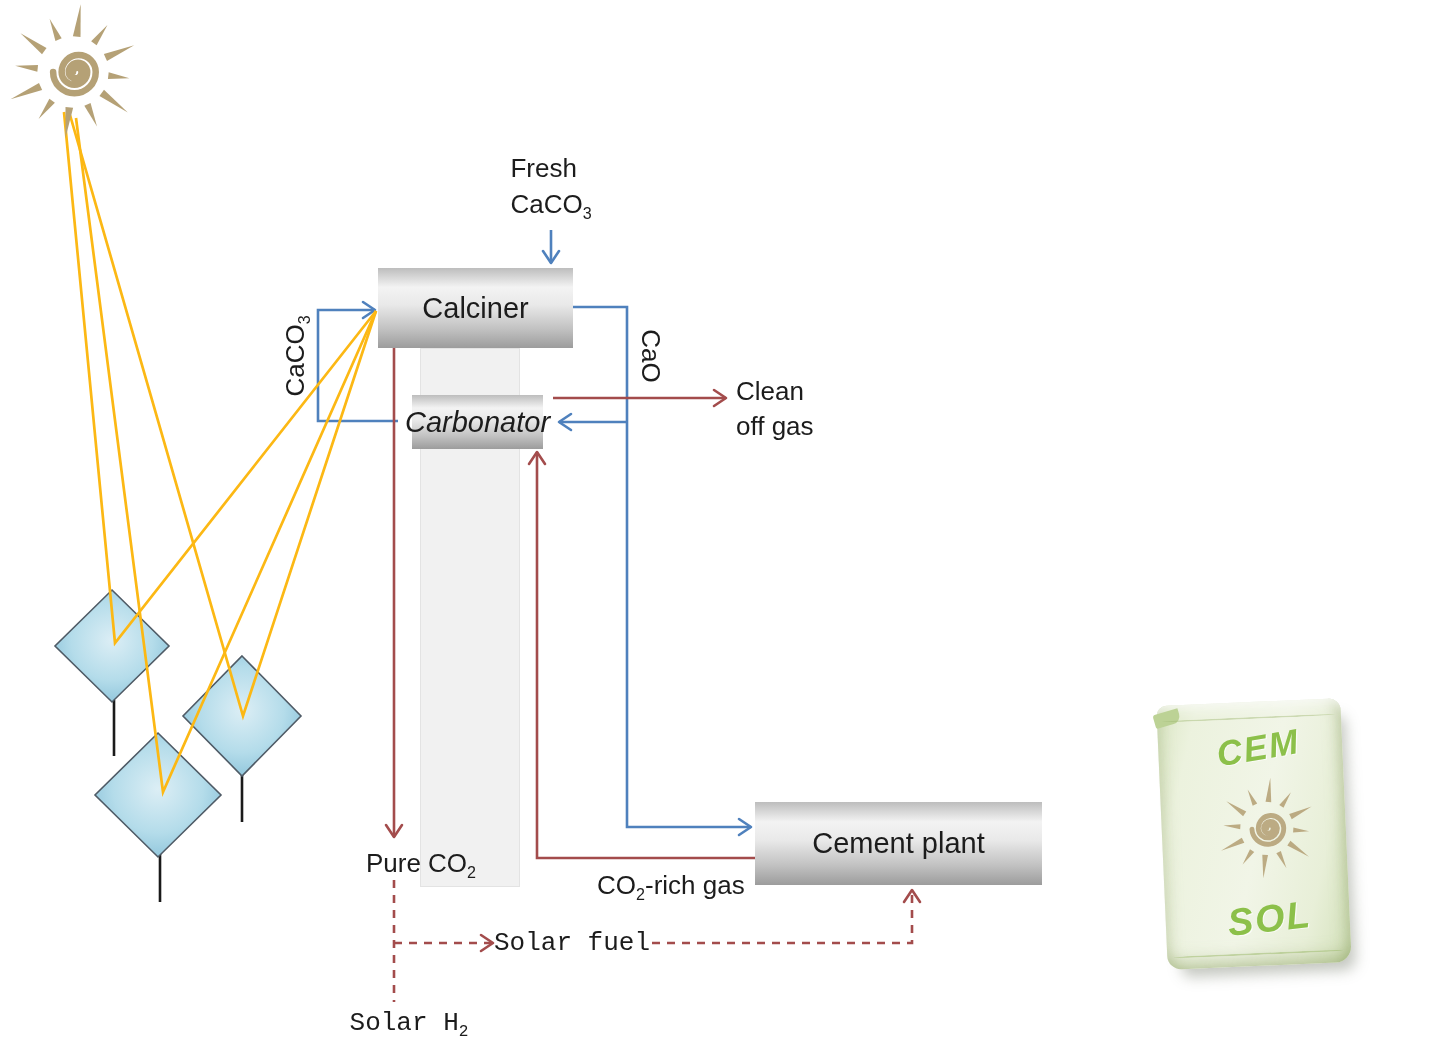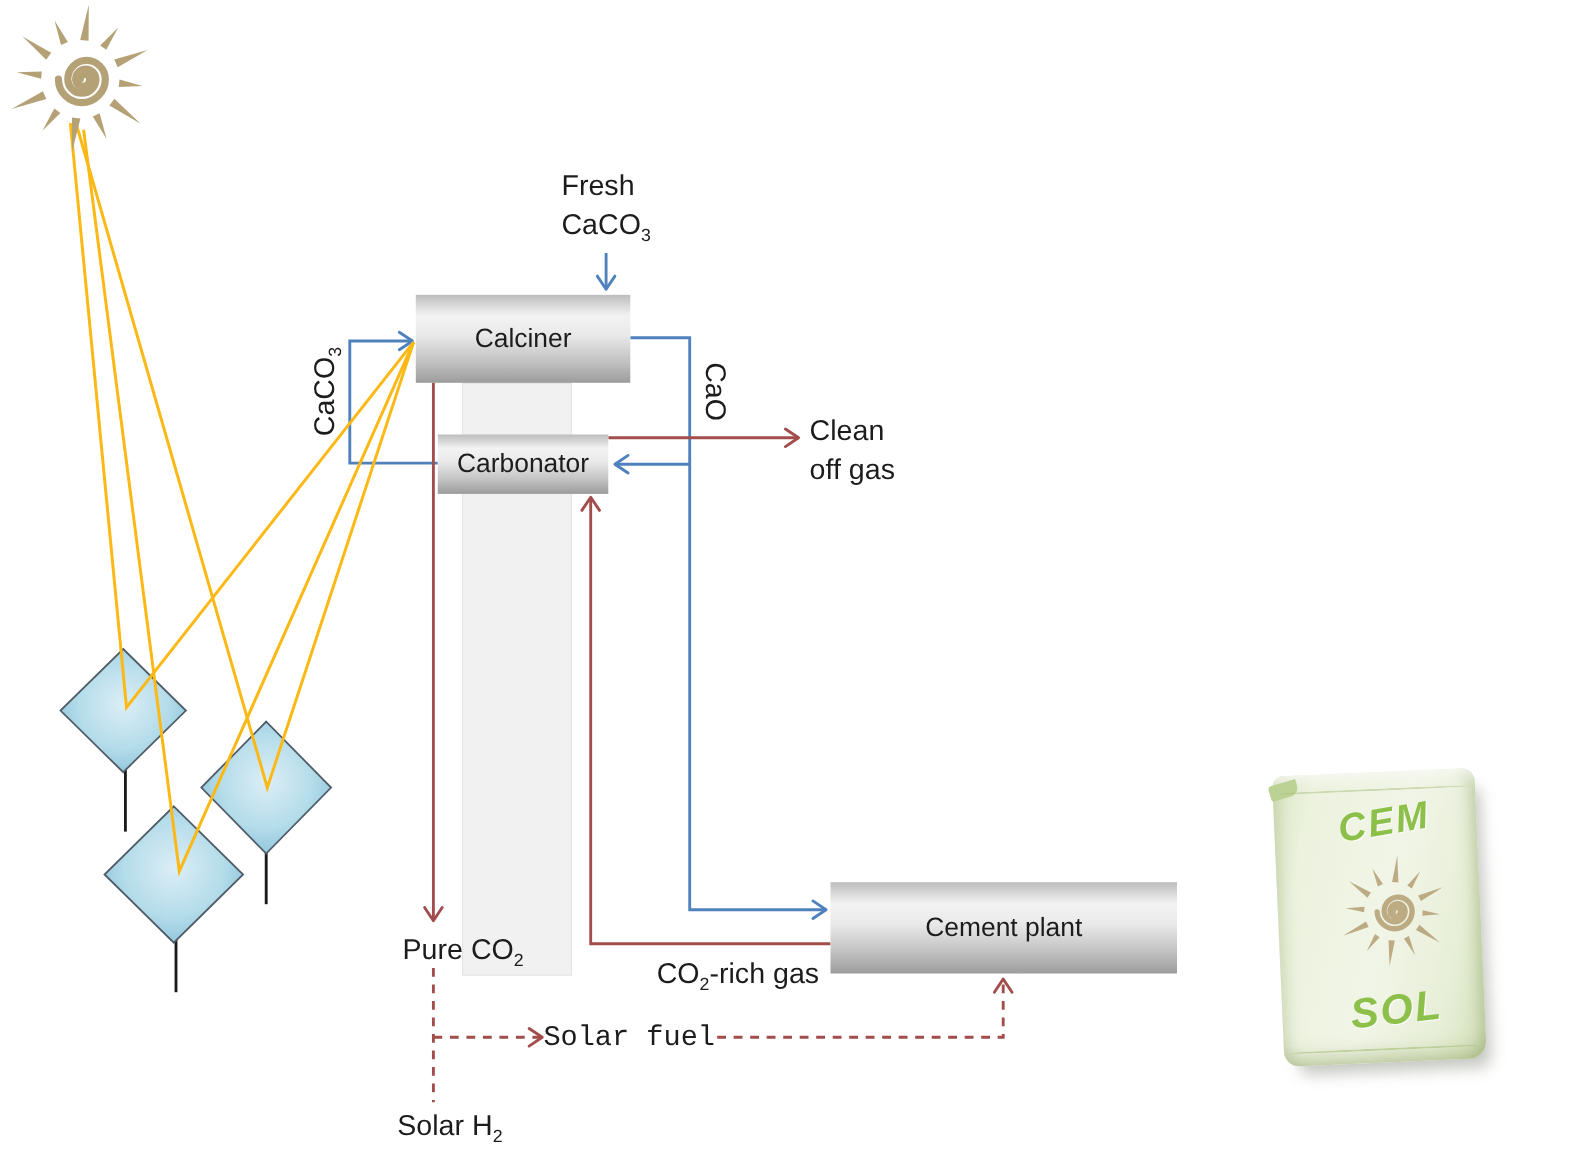--- a/index.html
+++ b/index.html
@@ -15,37 +15,37 @@
     background:#f1f1f1;border:1px solid #e3e3e3;box-sizing:border-box;z-index:1;
   }
 
   
   svg.wires{position:absolute;left:0;top:0;z-index:2;}
 
   
   .pbox{
     position:absolute;z-index:3;display:flex;align-items:center;justify-content:center;
     background:linear-gradient(180deg,#bdbdbd 0%,#f3f3f3 24%,#e9e9e9 46%,#c2c2c2 76%,#9c9c9c 100%);
-    font-size:24px;color:#1c1c1c;
+    font-size:29px;color:#1c1c1c;
   }
   .box-calciner{left:378px;top:268px;width:195px;height:80px;}
-  .box-carbonator{left:398px;top:395px;width:155px;height:54px;}
-  .box-cement{left:755px;top:802px;width:315px;height:83px;}
+  .box-carbonator{left:412px;top:395px;width:131px;height:54px;font-style:italic;}
+  .box-cement{left:755px;top:802px;width:287px;height:83px;}
 
   
   .lbl{position:absolute;z-index:4;font-size:26px;line-height:34px;white-space:nowrap;}
   .lbl sub{font-size:0.62em;line-height:0;}
   .lbl-fresh{left:551px;top:150px;transform:translateX(-50%);text-align:left;line-height:36px;}
   .lbl-caco3{left:295px;top:356px;transform:translate(-50%,-50%) rotate(-90deg);}
   .lbl-cao{left:651px;top:356px;transform:translate(-50%,-50%) rotate(90deg);}
   .lbl-cleanoffgas{left:736px;top:374px;line-height:35px;}
   .lbl-pureco2{left:390px;top:846px;transform:translateX(-50%);margin-left:31px;}
   .lbl-co2rich{left:597px;top:868px;}
   .lbl-solarfuel{left:572px;top:926px;transform:translateX(-50%);font-family:Liberation Mono, monospace;}
-  .lbl-solarh2{left:409px;top:1006px;transform:translateX(-50%);}
+  .lbl-solarh2{left:409px;top:1006px;transform:translateX(-50%);font-family:Liberation Mono, monospace;}
 
   
   .bag{position:absolute;left:1162px;top:702px;width:184px;height:264px;
        transform:rotate(-2.5deg);z-index:5;}
   .bag-body{position:absolute;inset:0;border-radius:10px 12px 16px 14px;
     background:linear-gradient(105deg,#dce7c6 0%,#ecf2de 16%,#f1f5e7 52%,#e8efd8 80%,#d3e1ba 100%);
     box-shadow:inset 0 12px 12px -8px rgba(255,255,255,.85),
                inset 0 -16px 18px -10px rgba(150,170,110,.55),
                inset -12px 0 16px -10px rgba(140,160,100,.55),
                inset 12px 0 16px -10px rgba(150,170,110,.40),

